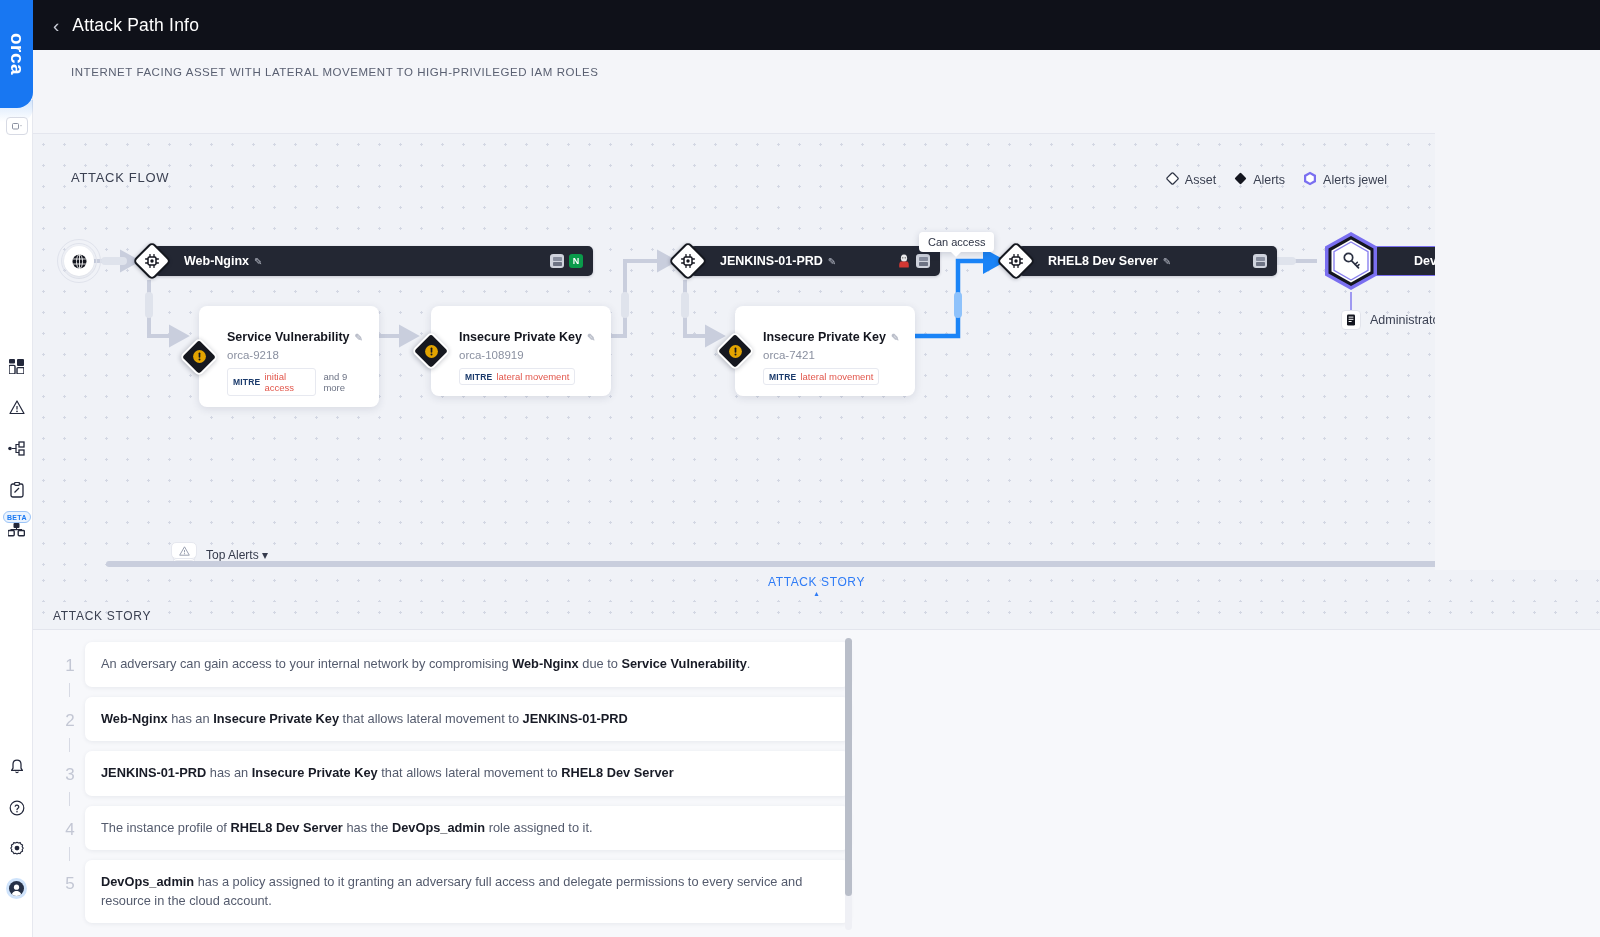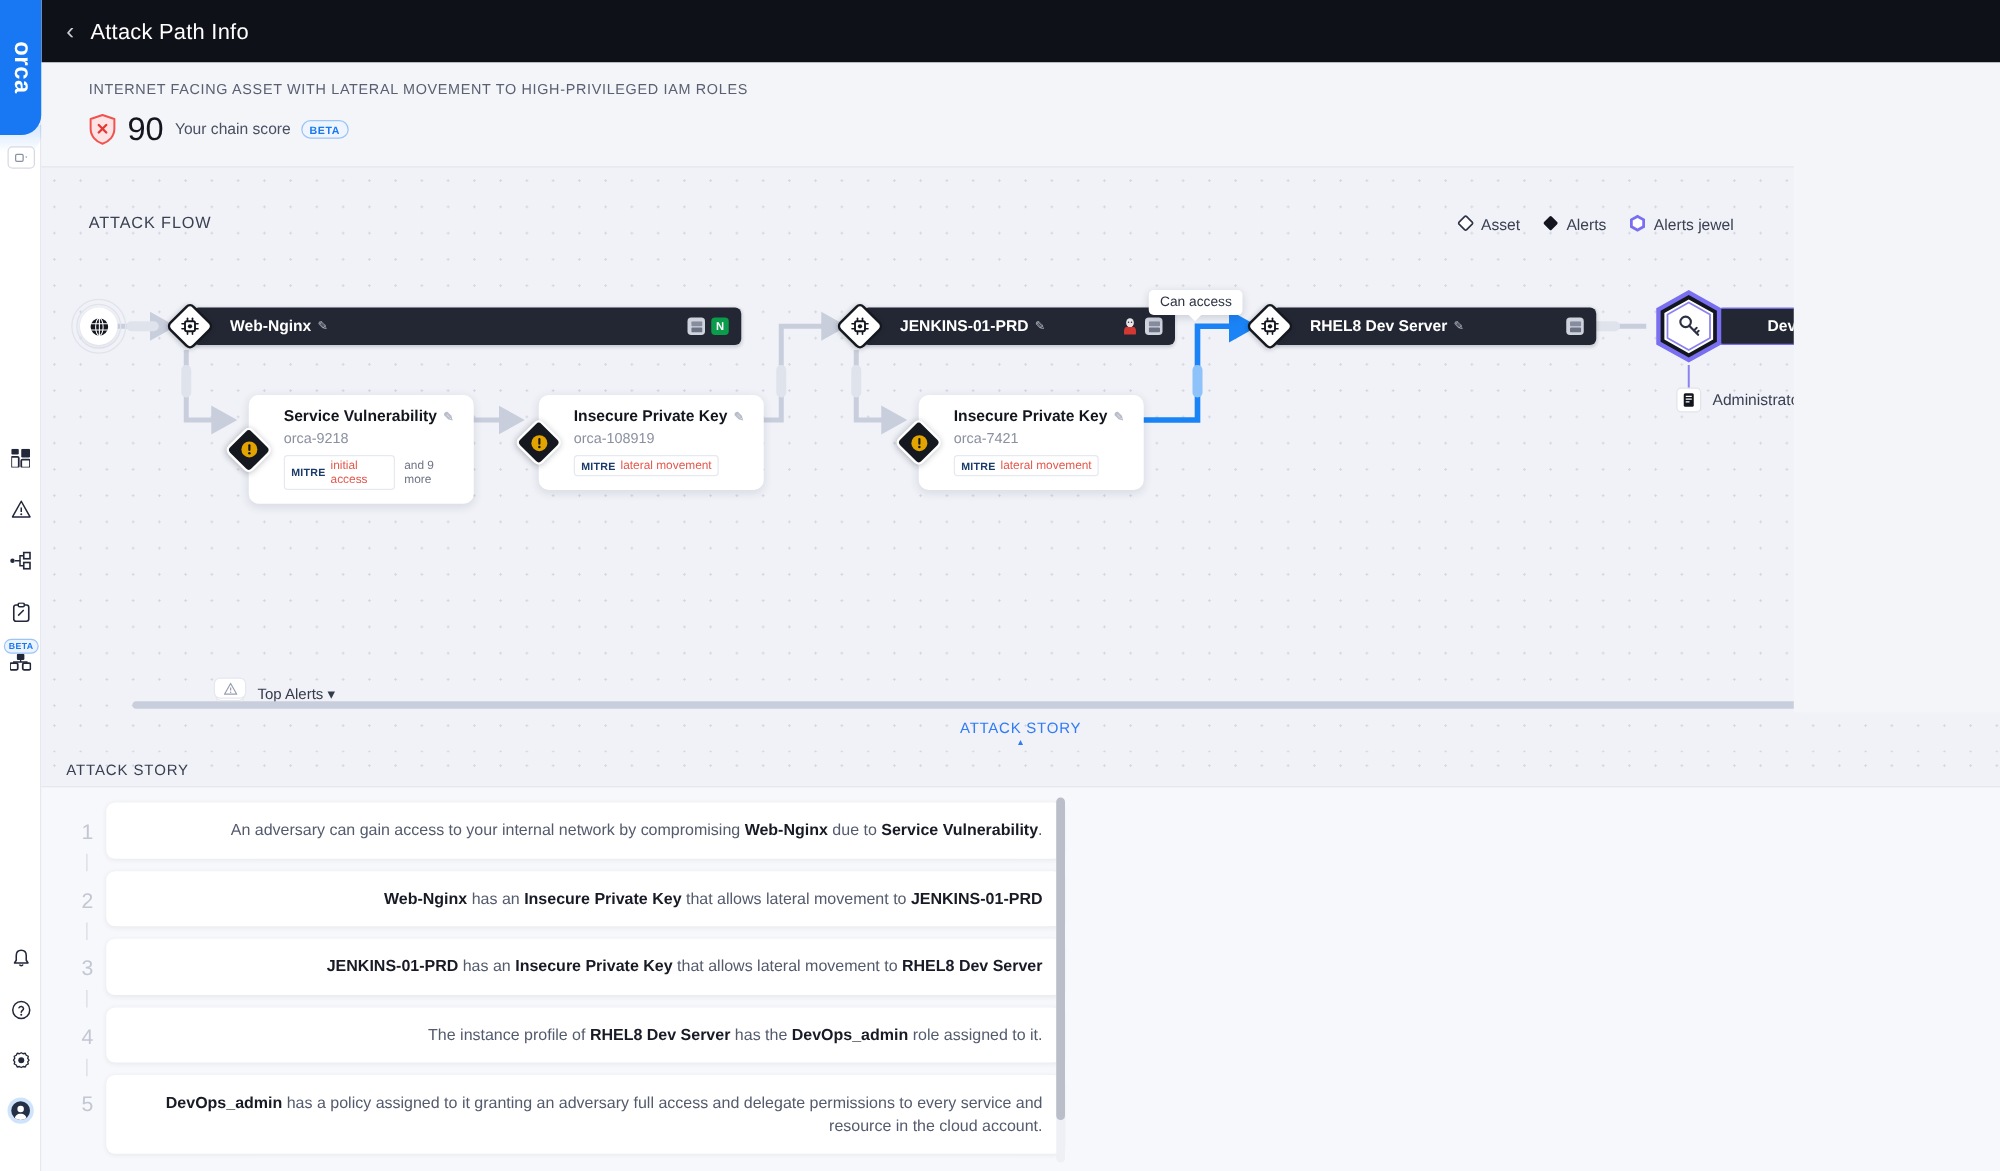--- a/index.html
+++ b/index.html
@@ -146,21 +146,21 @@
     box-shadow: 0 1px 4px rgba(20,25,45,.25);
   }
   .diamond-host .dicon {
     position: absolute; left: 0; top: 0; width: 38px; height: 38px;
     display: flex; align-items: center; justify-content: center;
   }
 
   
   .alert-card {
     position: absolute; width: 180px; background: #fff; border-radius: 8px;
-    box-shadow: 0 2px 8px rgba(30,38,70,.12); padding: 10px 12px 11px 28px; margin-top: 10px;
+    box-shadow: 0 2px 8px rgba(30,38,70,.12); padding: 24px 12px 11px 28px;
   }
   .alert-title { font-size: 12.5px; font-weight: 700; color: #14161f; }
   .alert-id { font-size: 11.5px; color: #8a90a0; margin-top: 5px; }
   .mitre-row { display: flex; align-items: center; gap: 7px; margin-top: 7px; }
   .mitre-chip {
     display: inline-flex; align-items: center; gap: 4px;
     border: 1px solid #e7e9f0; border-radius: 3px; padding: 2px 5px;
   }
   .mitre-word { font-size: 8.5px; font-weight: 700; color: #1a3a6b; letter-spacing: .2px; }
   .mitre-tac { font-size: 9.5px; color: #e2574c; }
@@ -277,21 +277,21 @@
   #story-list { position: absolute; left: 22px; top: 12px; width: 795px; }
   .story-row { position: relative; display: flex; align-items: flex-start; margin-bottom: 10px; }
   .story-num {
     width: 30px; flex: 0 0 30px; text-align: center;
     font-size: 17px; color: #c3c7d4; padding-top: 14px;
     font-family: "Liberation Sans", sans-serif;
   }
   .story-card {
     flex: 1; background: #fff; border-radius: 7px;
     box-shadow: 0 1px 4px rgba(35,45,80,.08);
-    padding: 13px 16px; font-size: 12.8px; color: #545b6d; line-height: 1.45; text-align: right;
+    padding: 13px 16px; font-size: 12.8px; color: #545b6d; line-height: 1.45;
   }
   .story-card b { color: #181b26; font-weight: 700; }
   .story-connector {
     position: absolute; left: 14px; width: 1px; background: #d7dae4;
   }
   #story-scroll-track {
     position: absolute; left: 812px; top: 8px; width: 7px; height: 292px;
     background: #eff0f5; border-radius: 4px;
   }
   #story-scroll-thumb {
@@ -408,31 +408,20 @@
   </div>
 </div>
 
 <div id="topbar">
   <div id="back-chevron">‹</div>
   <div id="page-title">Attack Path Info</div>
 </div>
 
 <div id="subheader">
   <div id="path-name">INTERNET FACING ASSET WITH LATERAL MOVEMENT TO HIGH-PRIVILEGED IAM ROLES</div>
-  <div id="score-row">
-    <div id="score-shield">
-      <svg width="22" height="25" viewBox="0 0 22 25">
-          <path d="M11 1 L20.5 4.2 V12 C20.5 18 16 22.4 11 24 C6 22.4 1.5 18 1.5 12 V4.2 Z" fill="#fde3e3" stroke="#ef5350" stroke-width="1.6" stroke-linejoin="round"></path>
-          <path d="M8 9 L14 15 M14 9 L8 15" stroke="#e53935" stroke-width="1.9" stroke-linecap="round"></path>
-        </svg>
-    </div>
-    <div id="score-value">90</div>
-    <div id="score-label">Your chain score</div>
-    <div class="beta-pill">BETA</div>
-  </div>
 </div>
 
 <div id="canvas">
 
   <div id="flow-title">ATTACK FLOW</div>
 
   <div id="legend">
     <div class="legend-item">
       <span>
         <svg width="13" height="13" viewBox="0 0 13 13">

